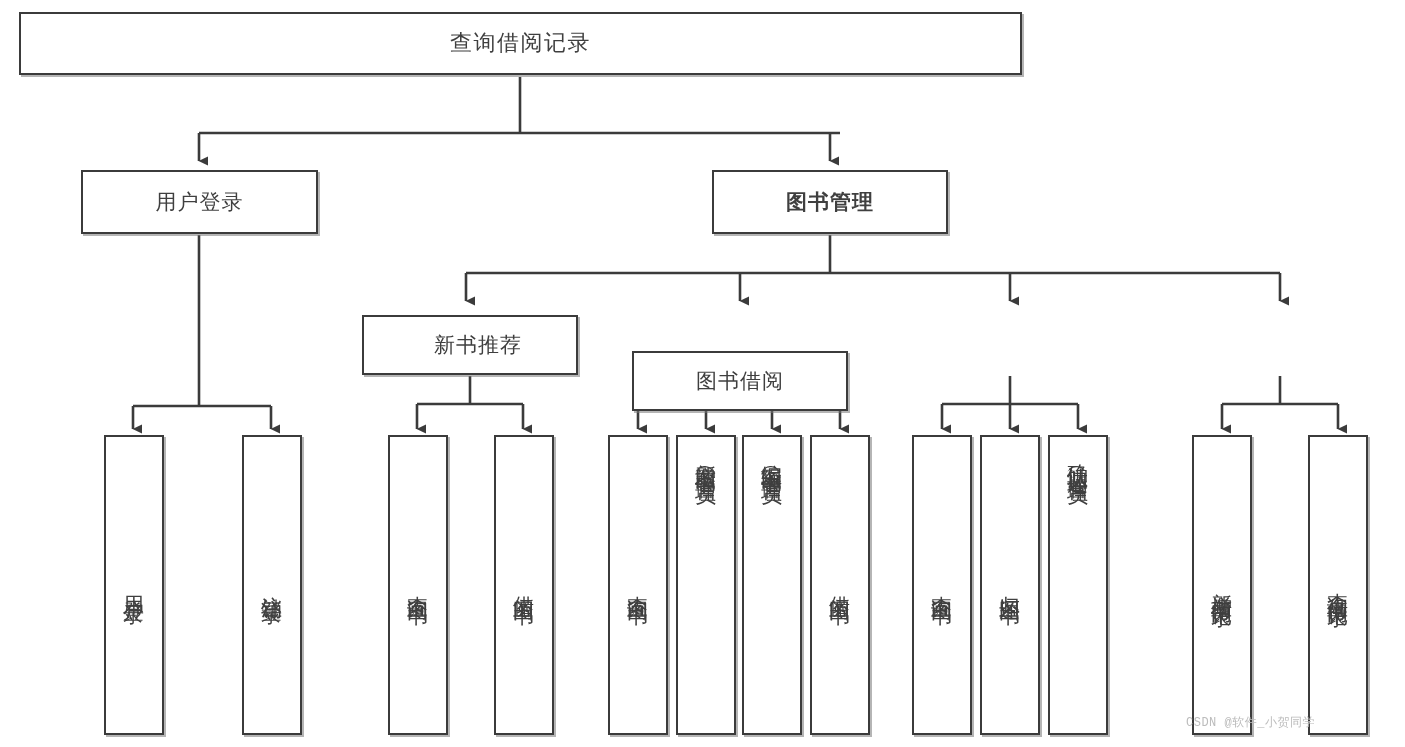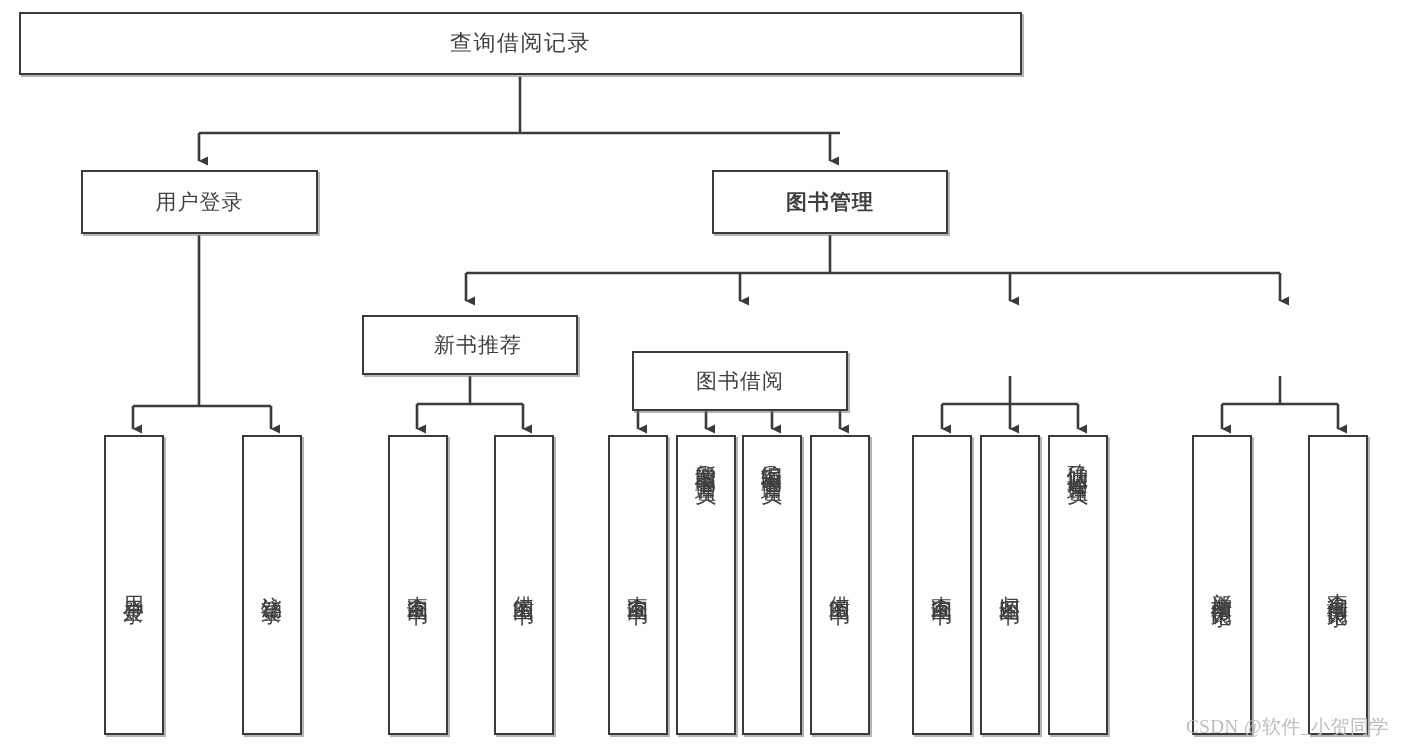--- a/index.html
+++ b/index.html
@@ -66,25 +66,25 @@
     line-height: 1;
   }
   .node.vert.centered {
     align-items: center;
     padding-top: 0;
   }
   .watermark {
     position: absolute;
     left: 1186px;
     top: 714px;
-    font-size: 19px;
+    font-size: 12px;
     color: #bcbcbc;
     letter-spacing: 0.5px;
     white-space: nowrap;
-    font-family: Liberation Serif, serif;
+    font-family: Liberation Mono, monospace;
   }
 </style>
 </head>
 <body>
 
 <div id="canvas">
 
   <svg class="connectors" viewBox="0 0 1405 747" xmlns="http://www.w3.org/2000/svg">
     <defs>
       <marker id="arrowDown" markerWidth="10" markerHeight="10" refX="5" refY="9" orient="auto" markerUnits="userSpaceOnUse">

